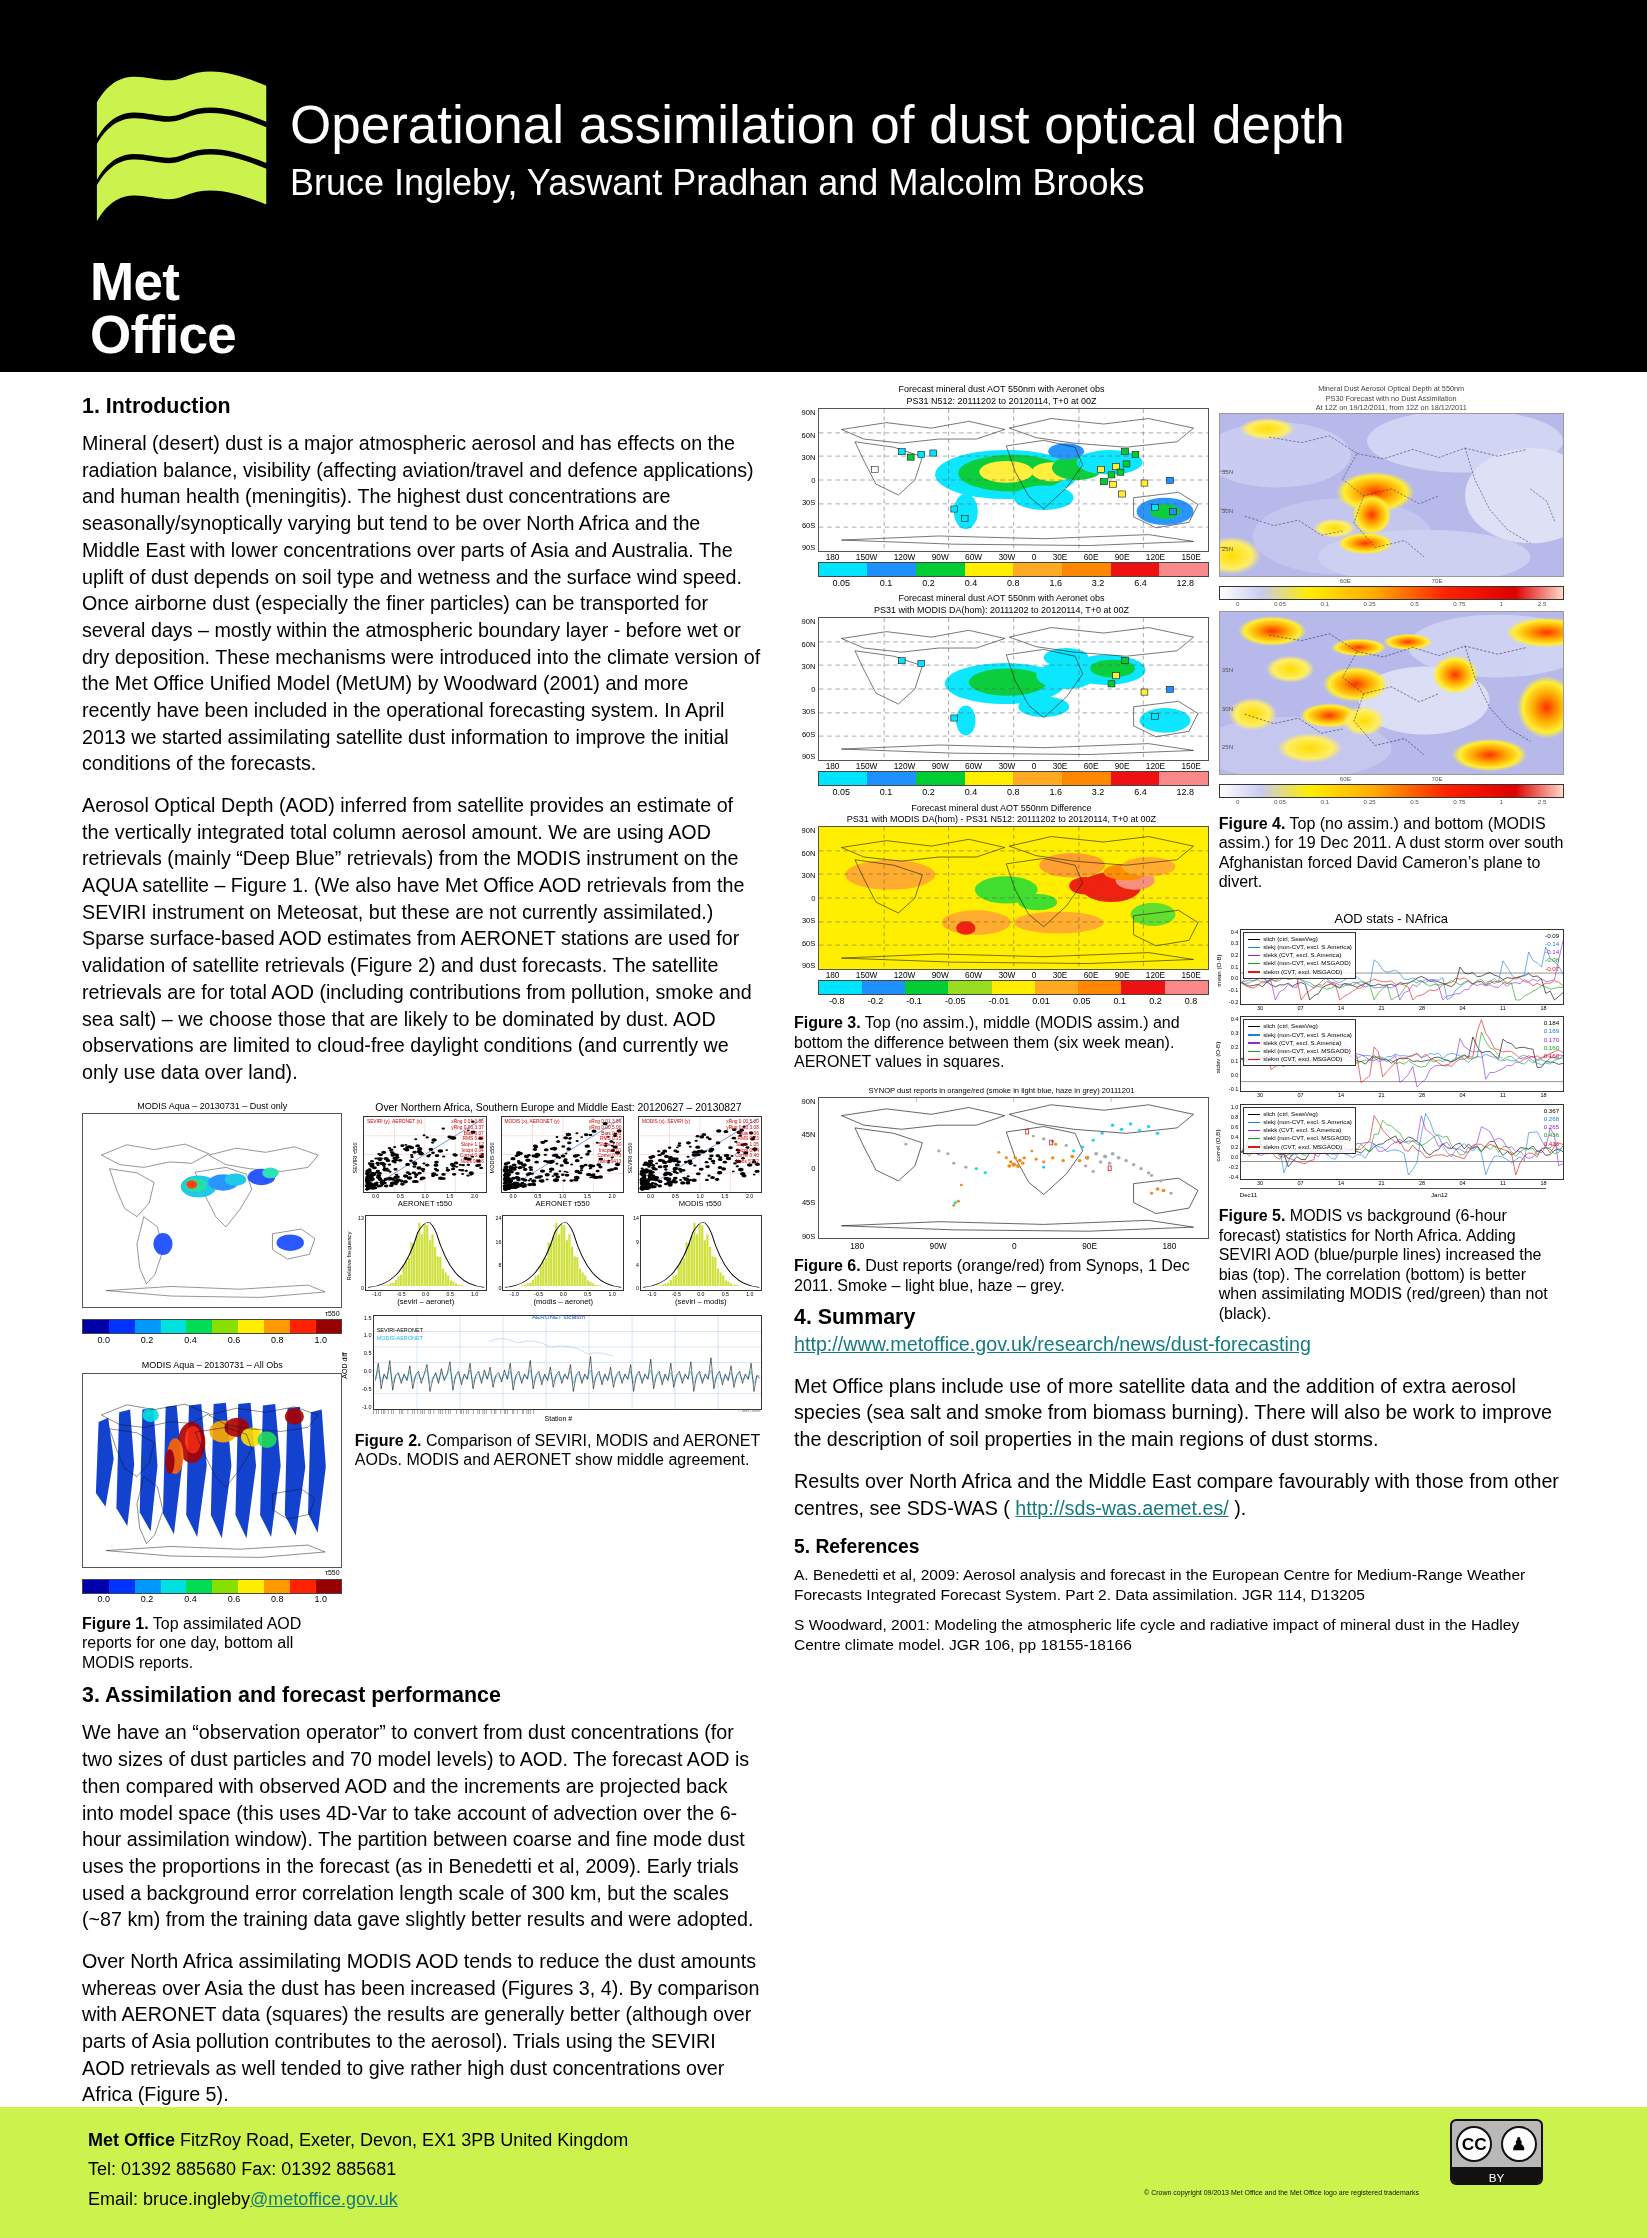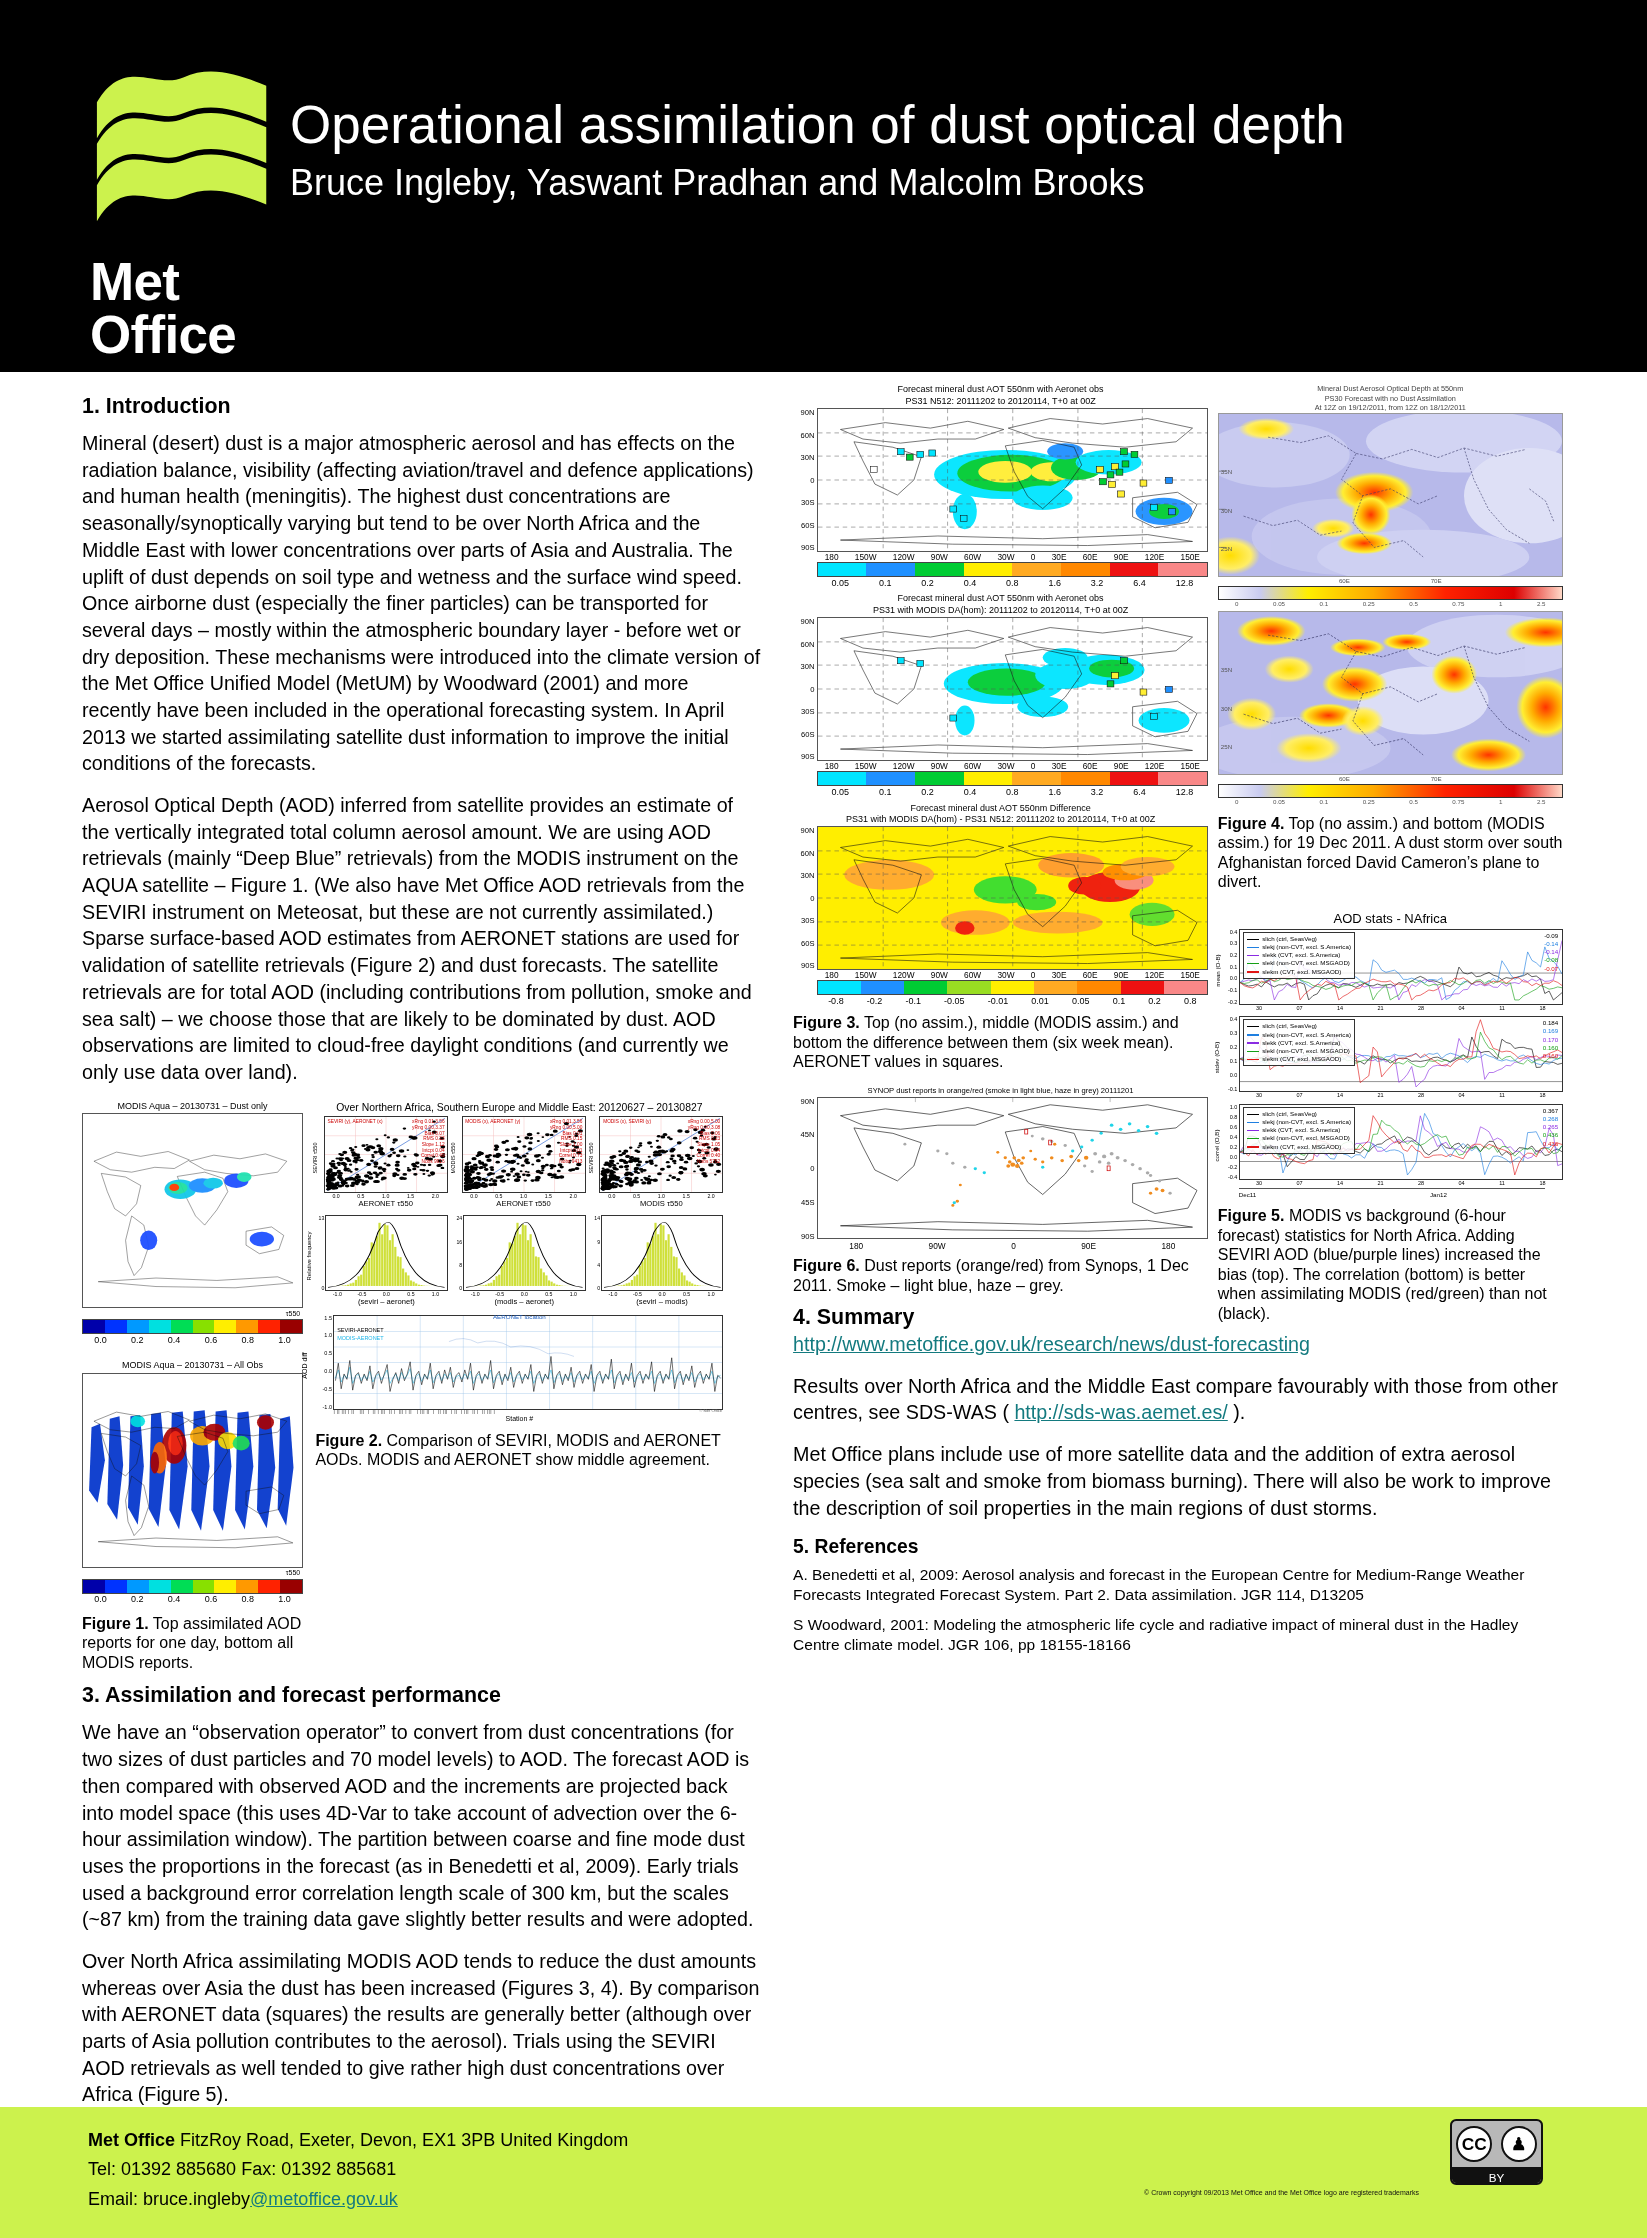--- a/index.html
+++ b/index.html
@@ -147,21 +147,21 @@
 
   <div class="col-left">
 
     <h2 class="sec">1. Introduction</h2>
     <p class="body">Mineral (desert) dust is a major atmospheric aerosol and has effects on the radiation balance, visibility (affecting aviation/travel and defence applications) and human health (meningitis).  The highest dust concentrations are seasonally/synoptically varying but tend to be over North Africa and the Middle East with lower concentrations over parts of Asia and Australia.  The uplift of dust depends on soil type and wetness and the surface wind speed. Once airborne dust (especially the finer particles) can be transported for several days – mostly within the atmospheric boundary layer - before wet or dry deposition.  These mechanisms were introduced into the climate version of the Met Office Unified Model (MetUM) by Woodward (2001) and more recently have been included in the operational forecasting system.  In April 2013 we started assimilating satellite dust information to improve the initial conditions of the forecasts.</p>
 
     <p class="body">Aerosol Optical Depth (AOD) inferred from satellite provides an estimate of the vertically integrated total column aerosol amount.  We are using AOD retrievals (mainly “Deep Blue” retrievals) from the MODIS instrument on the AQUA satellite – Figure 1.  (We also have Met Office AOD retrievals from the SEVIRI instrument on Meteosat, but these are not currently assimilated.)  Sparse surface-based AOD estimates from AERONET stations are used for validation of satellite retrievals (Figure 2) and dust forecasts.  The satellite retrievals are for total AOD (including contributions from pollution, smoke and sea salt) – we choose those that are likely to be dominated by dust.  AOD observations are limited to cloud-free daylight conditions (and currently we only use data over land).</p>
 
     <div style="display:flex; gap:12.4px; margin-top:1.4px;">
 
-      <div class="fig" style="width:221px;">
+      <div class="fig" style="width:261px;">
         <div class="plot-title">MODIS Aqua – 20130731 – Dust only</div>
         <div class="map-frame" style="height:195px;">
           <svg viewBox="0 0 360 282" style="width:100%;height:100%;display:block">
             <rect width="360" height="282" fill="#fff"></rect>
             <g fill="none" stroke="#222" stroke-width="0.7">
               <path d="M18,60 L55,45 95,52 140,44 175,58 150,72 118,70 80,78 45,74 Z"></path>
               <path d="M30,80 L70,86 95,100 88,130 70,150 52,138 40,110 Z"></path>
               <path d="M80,150 L100,165 108,200 96,235 84,248 74,225 70,190 Z"></path>
               <path d="M155,85 L200,78 230,88 238,110 220,140 200,165 185,150 170,120 Z"></path>
               <path d="M175,60 L215,50 258,56 300,48 335,60 320,78 280,84 235,80 200,74 Z"></path>
@@ -1865,22 +1865,22 @@
               <span>180</span>
             </div>
         <div class="fig-cap" style="margin-top:5.5px;">
           <b>Figure 6.</b><span> Dust reports (orange/red) from Synops, 1 Dec 2011.  Smoke – light blue, haze – grey.</span>
         </div>
       </div>
 
       <div style="width:767px;margin-top:9.7px;">
         <h2 class="sec">4. Summary</h2>
         <p class="body" style="margin-top:-9.7px"><a class="link" href="#">http://www.metoffice.gov.uk/research/news/dust-forecasting</a></p>
+        <p class="body">Met Office plans include use of more satellite data and the addition of extra aerosol species (sea salt and smoke from biomass burning). There will also be work to improve the description of soil properties in the main regions of dust storms.</p>
         <p class="body"><span>Results over North Africa and the Middle East compare favourably with those from other centres, see SDS-WAS ( </span><a class="link" href="#">http://sds-was.aemet.es/</a><span> ).</span></p>
-        <p class="body">Met Office plans include use of more satellite data and the addition of extra aerosol species (sea salt and smoke from biomass burning). There will also be work to improve the description of soil properties in the main regions of dust storms.</p>
 
         <h2 class="sec" style="font-size:19.3px;margin-bottom:7px">5. References</h2>
         <div class="refs">
           <p>A. Benedetti et al, 2009: Aerosol analysis and forecast in the European Centre for Medium-Range Weather Forecasts Integrated Forecast System. Part 2. Data assimilation.  JGR 114, D13205</p>
           <p> S Woodward, 2001: Modeling the atmospheric life cycle and radiative impact of mineral dust in the Hadley Centre climate model.  JGR 106, pp 18155-18166</p>
         </div>
       </div>
     </div>
 
     <div class="col-r-b">

